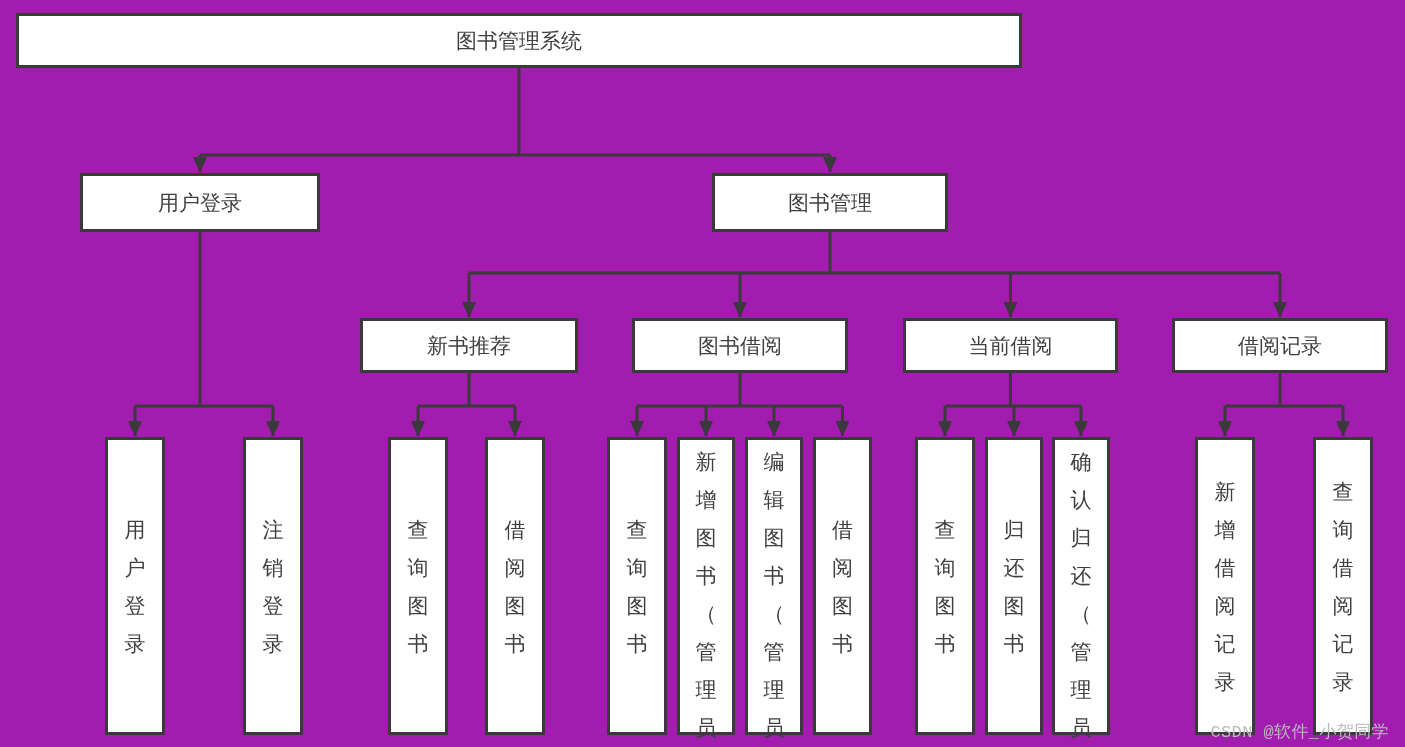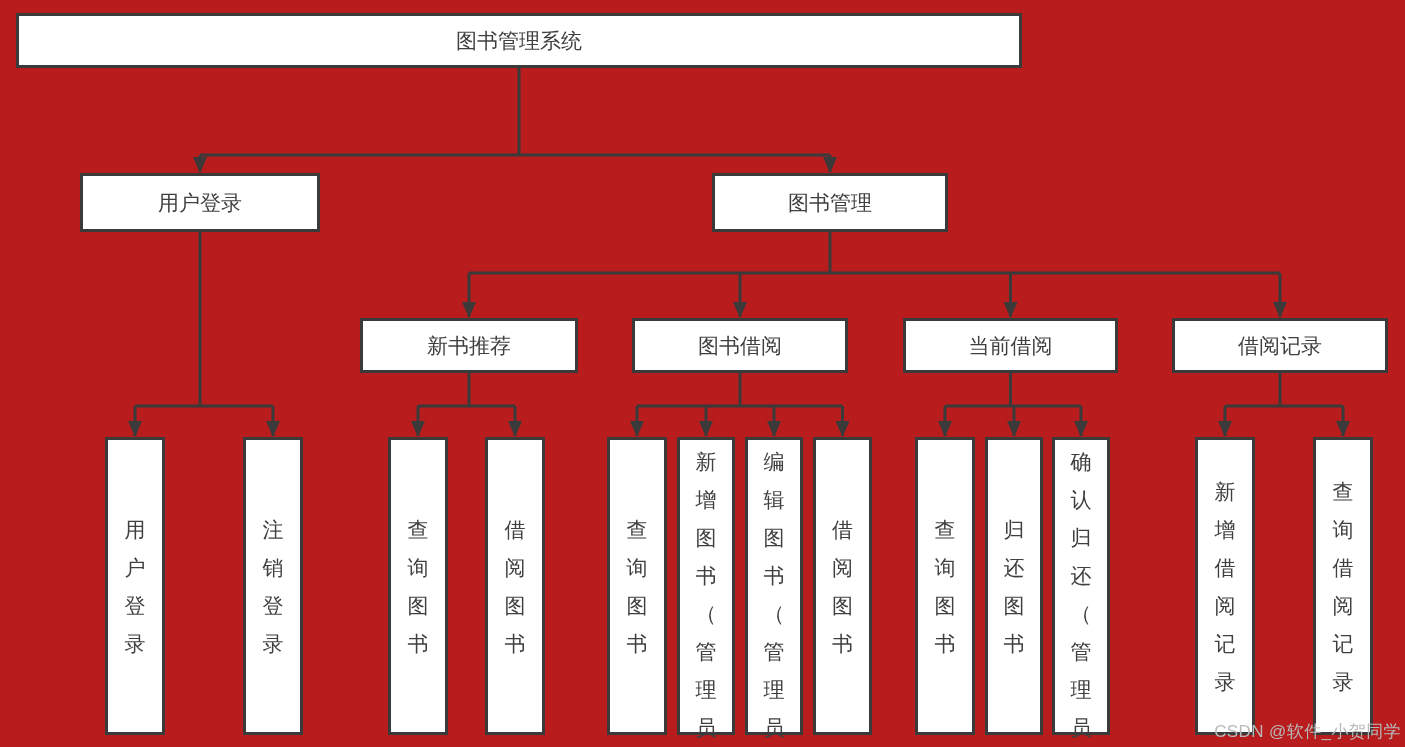--- a/index.html
+++ b/index.html
@@ -10,21 +10,21 @@
   body {
     width: 1405px;
     height: 747px;
     font-family: "DejaVu Sans", "Liberation Sans", sans-serif;
     overflow: hidden;
   }
   #diagram-root {
     position: relative;
     width: 1405px;
     height: 747px;
-    background: #b91c1c;
+    background: #a21caf;
   }
   svg#flow {
     position: absolute;
     left: 0;
     top: 0;
     width: 1405px;
     height: 747px;
     display: block;
   }
   .node-rect {
@@ -50,25 +50,25 @@
     dominant-baseline: middle;
   }
   .node-label-v {
     fill: #3f3f3f;
     font-size: 21px;
     font-family: "DejaVu Sans", "Liberation Sans", sans-serif;
     text-anchor: middle;
   }
   .watermark {
     position: absolute;
-    right: 4px;
+    right: 16px;
     bottom: 4px;
     color: #b9b9b9;
     font-size: 17px;
-    font-family: Liberation Sans, sans-serif;
+    font-family: Liberation Mono, monospace;
     white-space: nowrap;
     letter-spacing: 0.4px;
   }
 </style>
 </head>
 <body>
 
 <div id="diagram-root">
   <svg id="flow" viewBox="0 0 1405 747">
     <g id="connectors">

